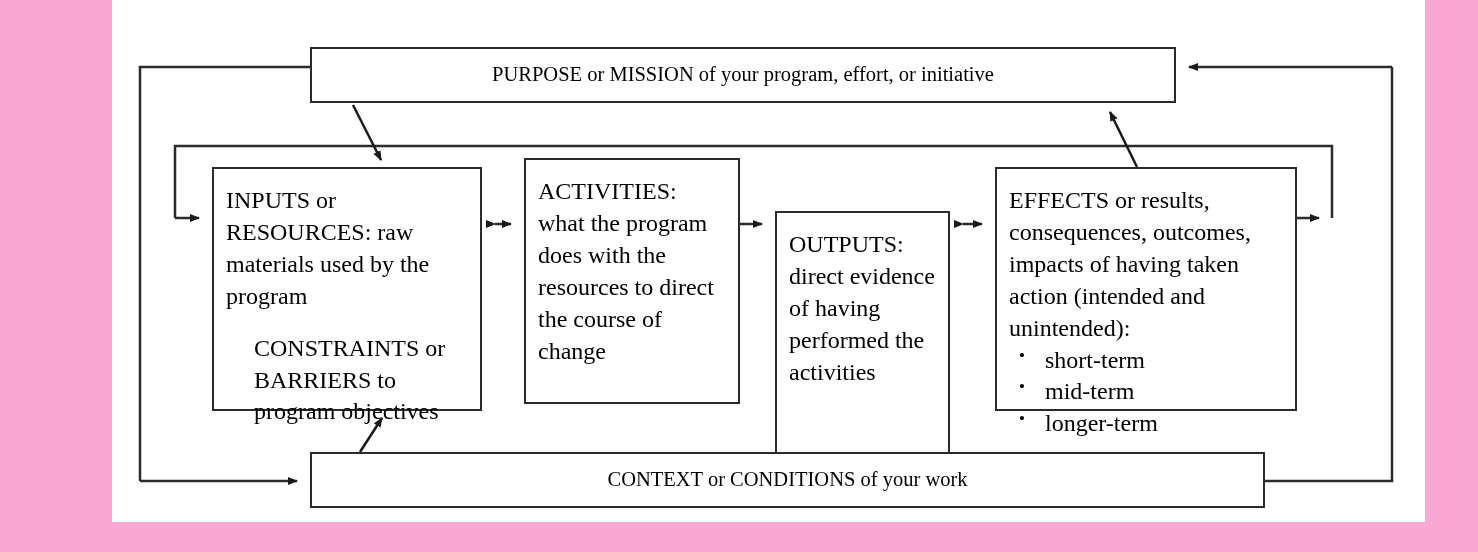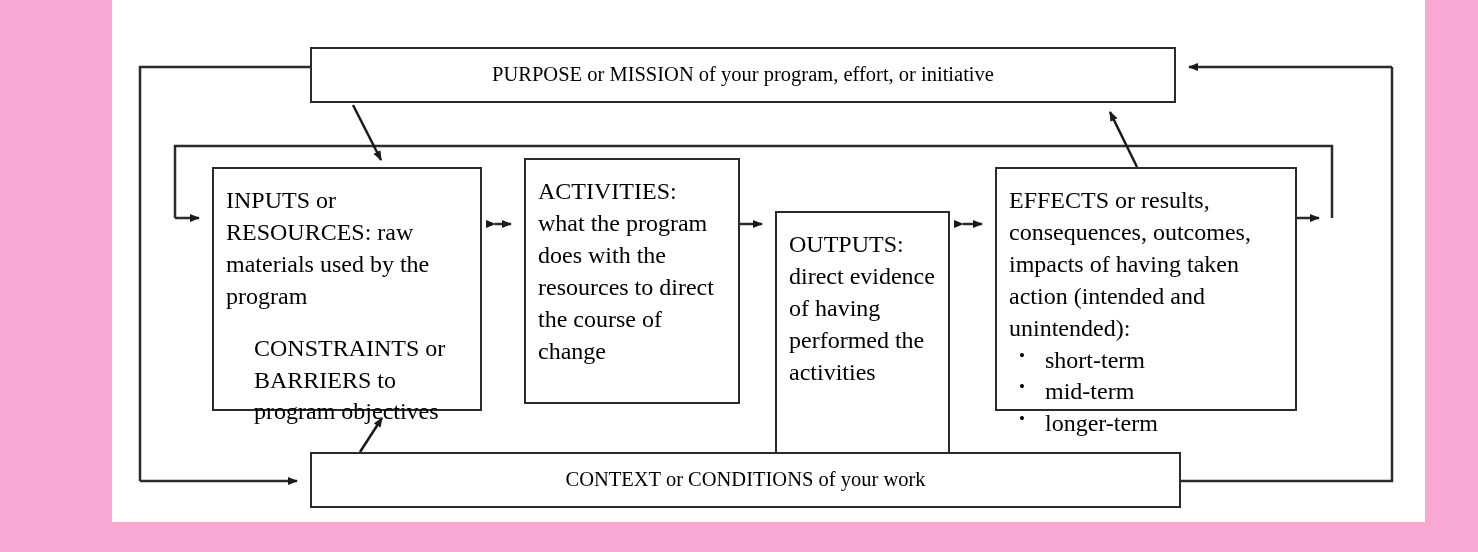--- a/index.html
+++ b/index.html
@@ -65,21 +65,21 @@
     line-height: 1.33;
   }
   ul.bullets li::before {
     content: "\2022";
     position: absolute;
     left: -26px;
     top: 0;
     font-size: 17px;
   }
   #box-purpose   { left: 310px; top: 47px;  width: 866px;  height: 56px; }
-  #box-context   { left: 310px; top: 452px; width: 871px;  height: 56px; }
+  #box-context   { left: 310px; top: 452px; width: 955px;  height: 56px; }
   #box-inputs    { left: 212px; top: 167px; width: 270px;  height: 244px; }
   #box-activities{ left: 524px; top: 158px; width: 216px;  height: 246px; }
   #box-outputs   { left: 775px; top: 167px; width: 175px;  height: 246px; margin-top: 44px; }
   #box-effects   { left: 995px; top: 167px; width: 302px;  height: 244px; }
 </style>
 </head>
 <body>
 
 <div id="canvas">
 

